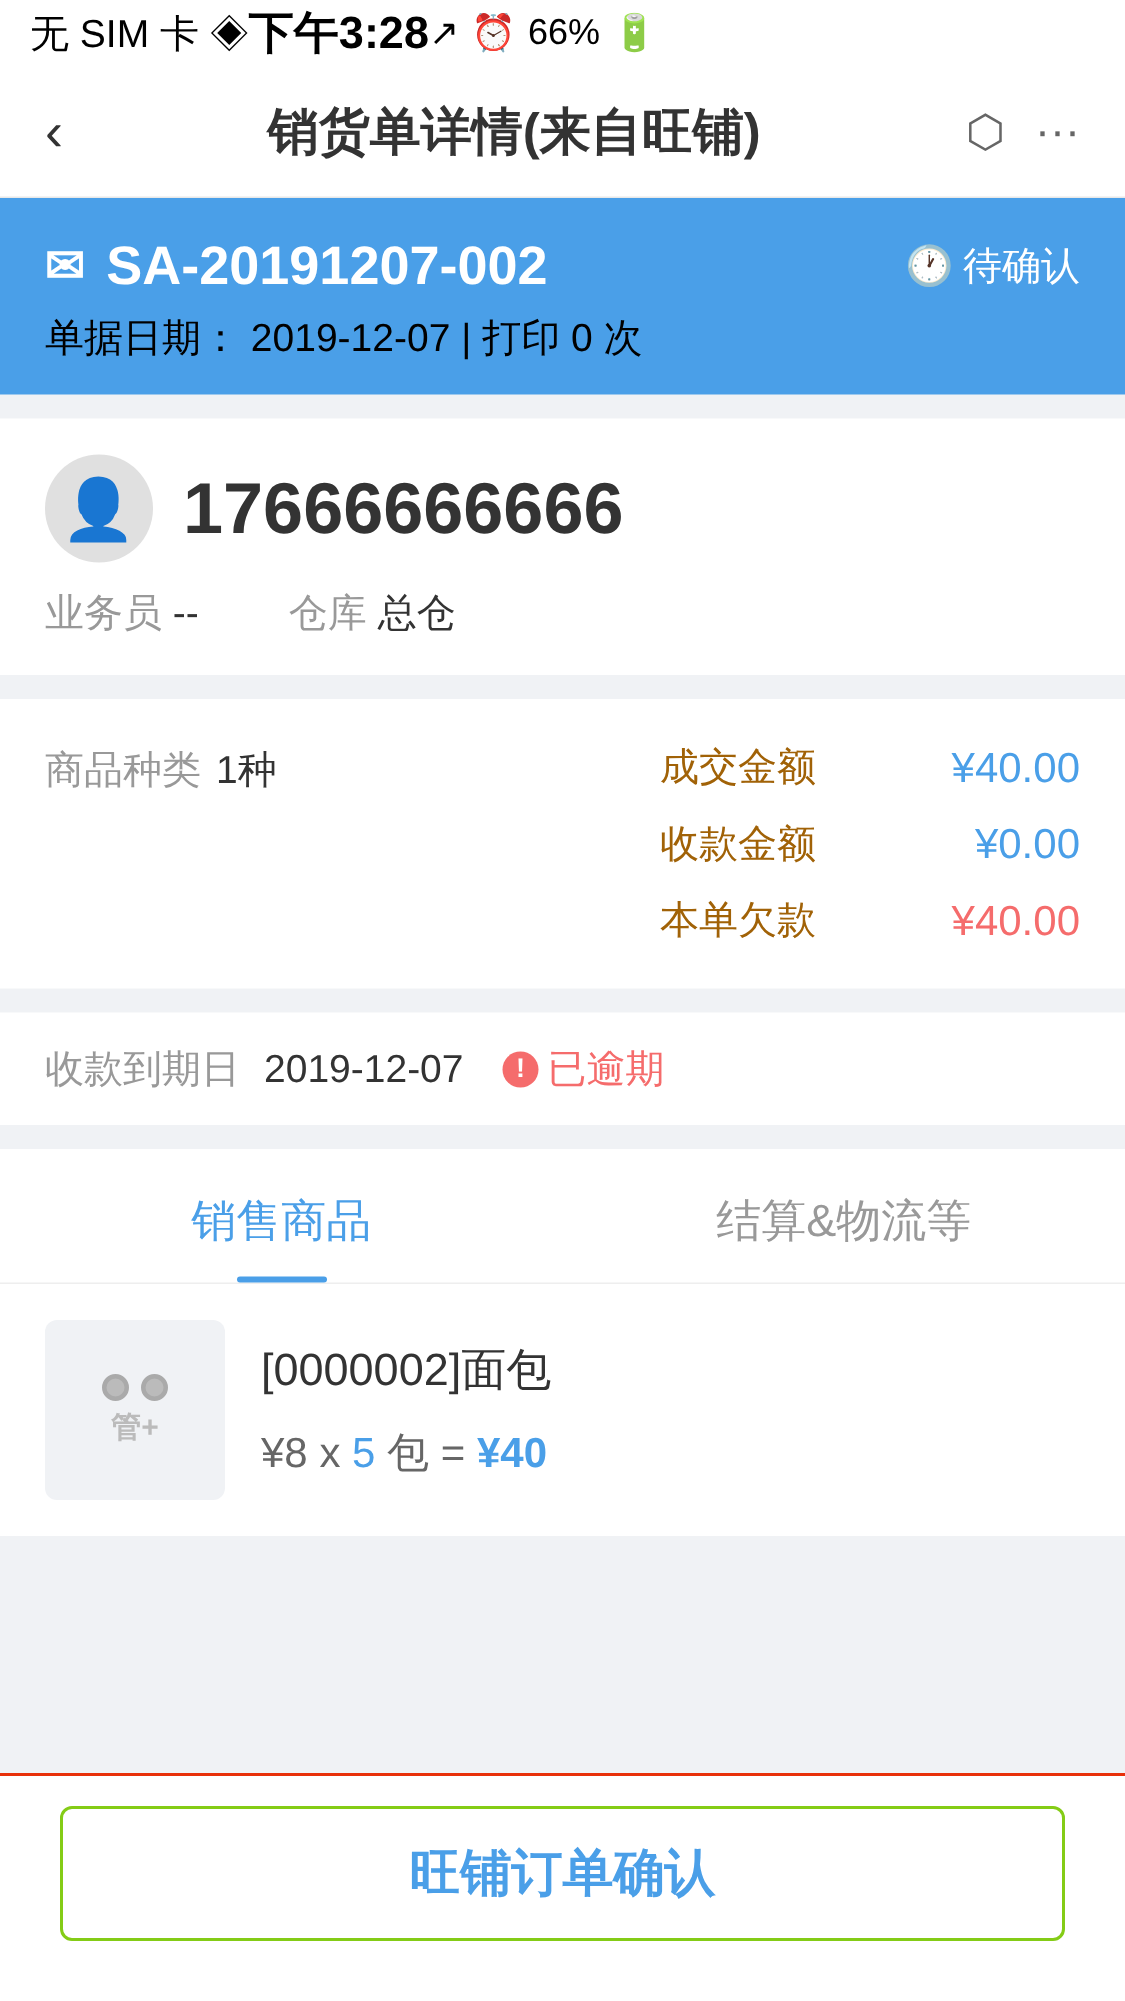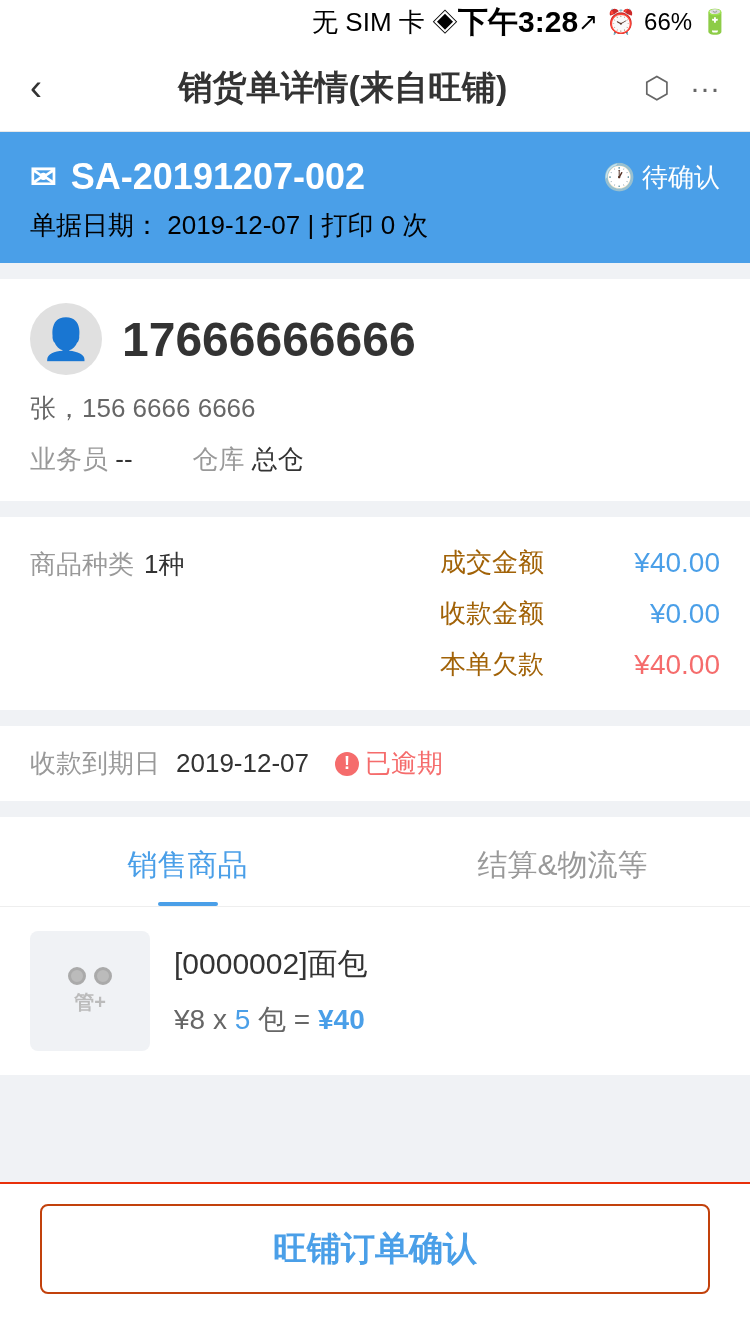--- a/index.html
+++ b/index.html
@@ -13,21 +13,21 @@
       overflow-x: hidden;
     }
 
     
     .status-bar {
       width: 750px;
       height: 44px;
       background: #fff;
       display: flex;
       align-items: center;
-      justify-content: flex-end;
+      justify-content: flex-start;
       padding: 0 20px;
       font-size: 28px;
       font-weight: 500;
     }
     .status-left {
       display: flex;
       align-items: center;
       gap: 10px;
       font-size: 26px;
     }
@@ -316,21 +316,21 @@
       bottom: 0;
       left: 0;
       width: 750px;
       background: #fff;
       padding: 20px 40px 40px;
       border-top: 2px solid #e8300a;
     }
     .confirm-btn {
       width: 100%;
       height: 90px;
-      border: 2px solid #c2410c;
+      border: 2px solid #84cc16;
       background: #fff;
       color: #4a9fe8;
       font-size: 34px;
       font-weight: 600;
       border-radius: 8px;
       cursor: pointer;
       display: flex;
       align-items: center;
       justify-content: center;
     }
@@ -404,21 +404,20 @@
   </div>
 </div>
 
 <div class="customer-card">
   <div class="customer-row">
     <div class="avatar">
       <span class="avatar-icon">👤</span>
     </div>
     <div class="customer-name">17666666666</div>
   </div>
-  <div class="customer-detail">张，156 6666 6666</div>
   <div class="customer-meta">
     <div>
       <span class="meta-label">业务员</span>
       <span class="meta-value">--</span>
     </div>
     <div>
       <span class="meta-label">仓库</span>
       <span class="meta-value">总仓</span>
     </div>
   </div>

